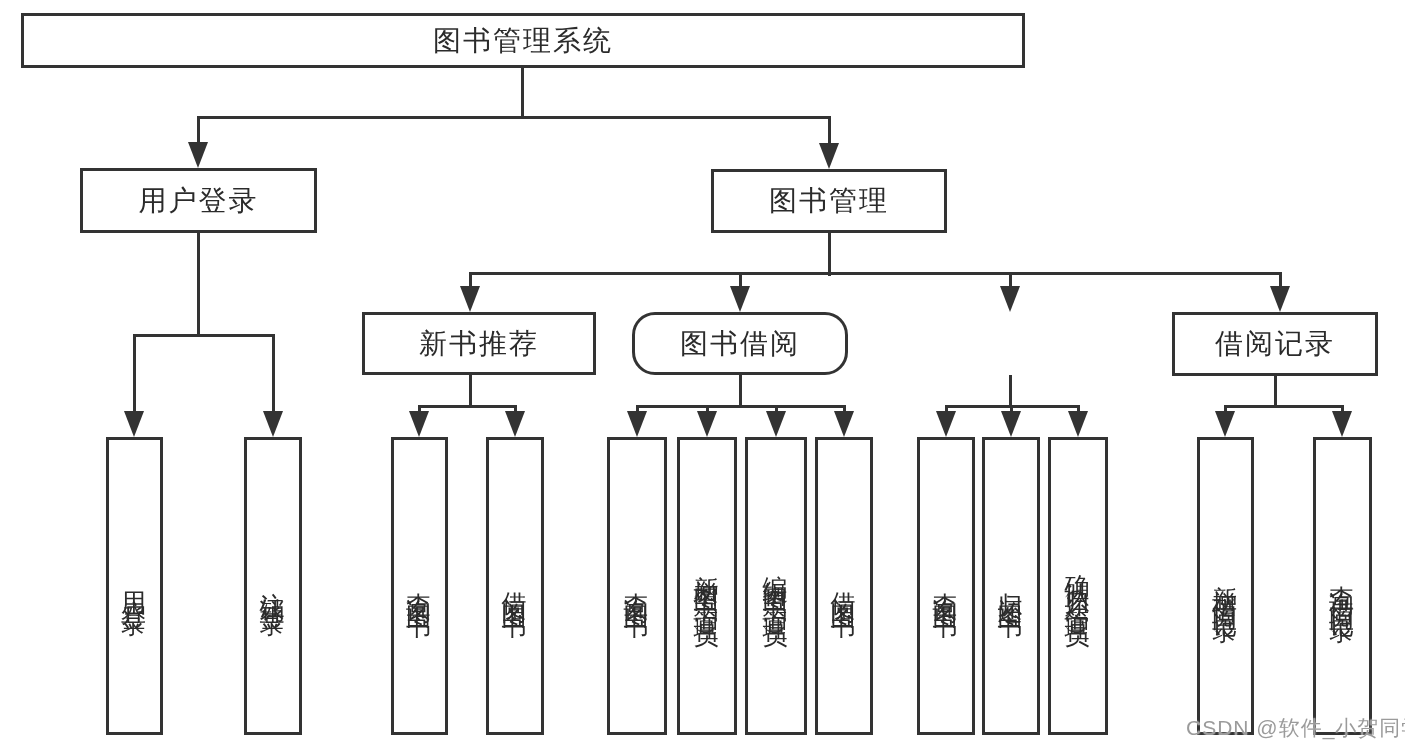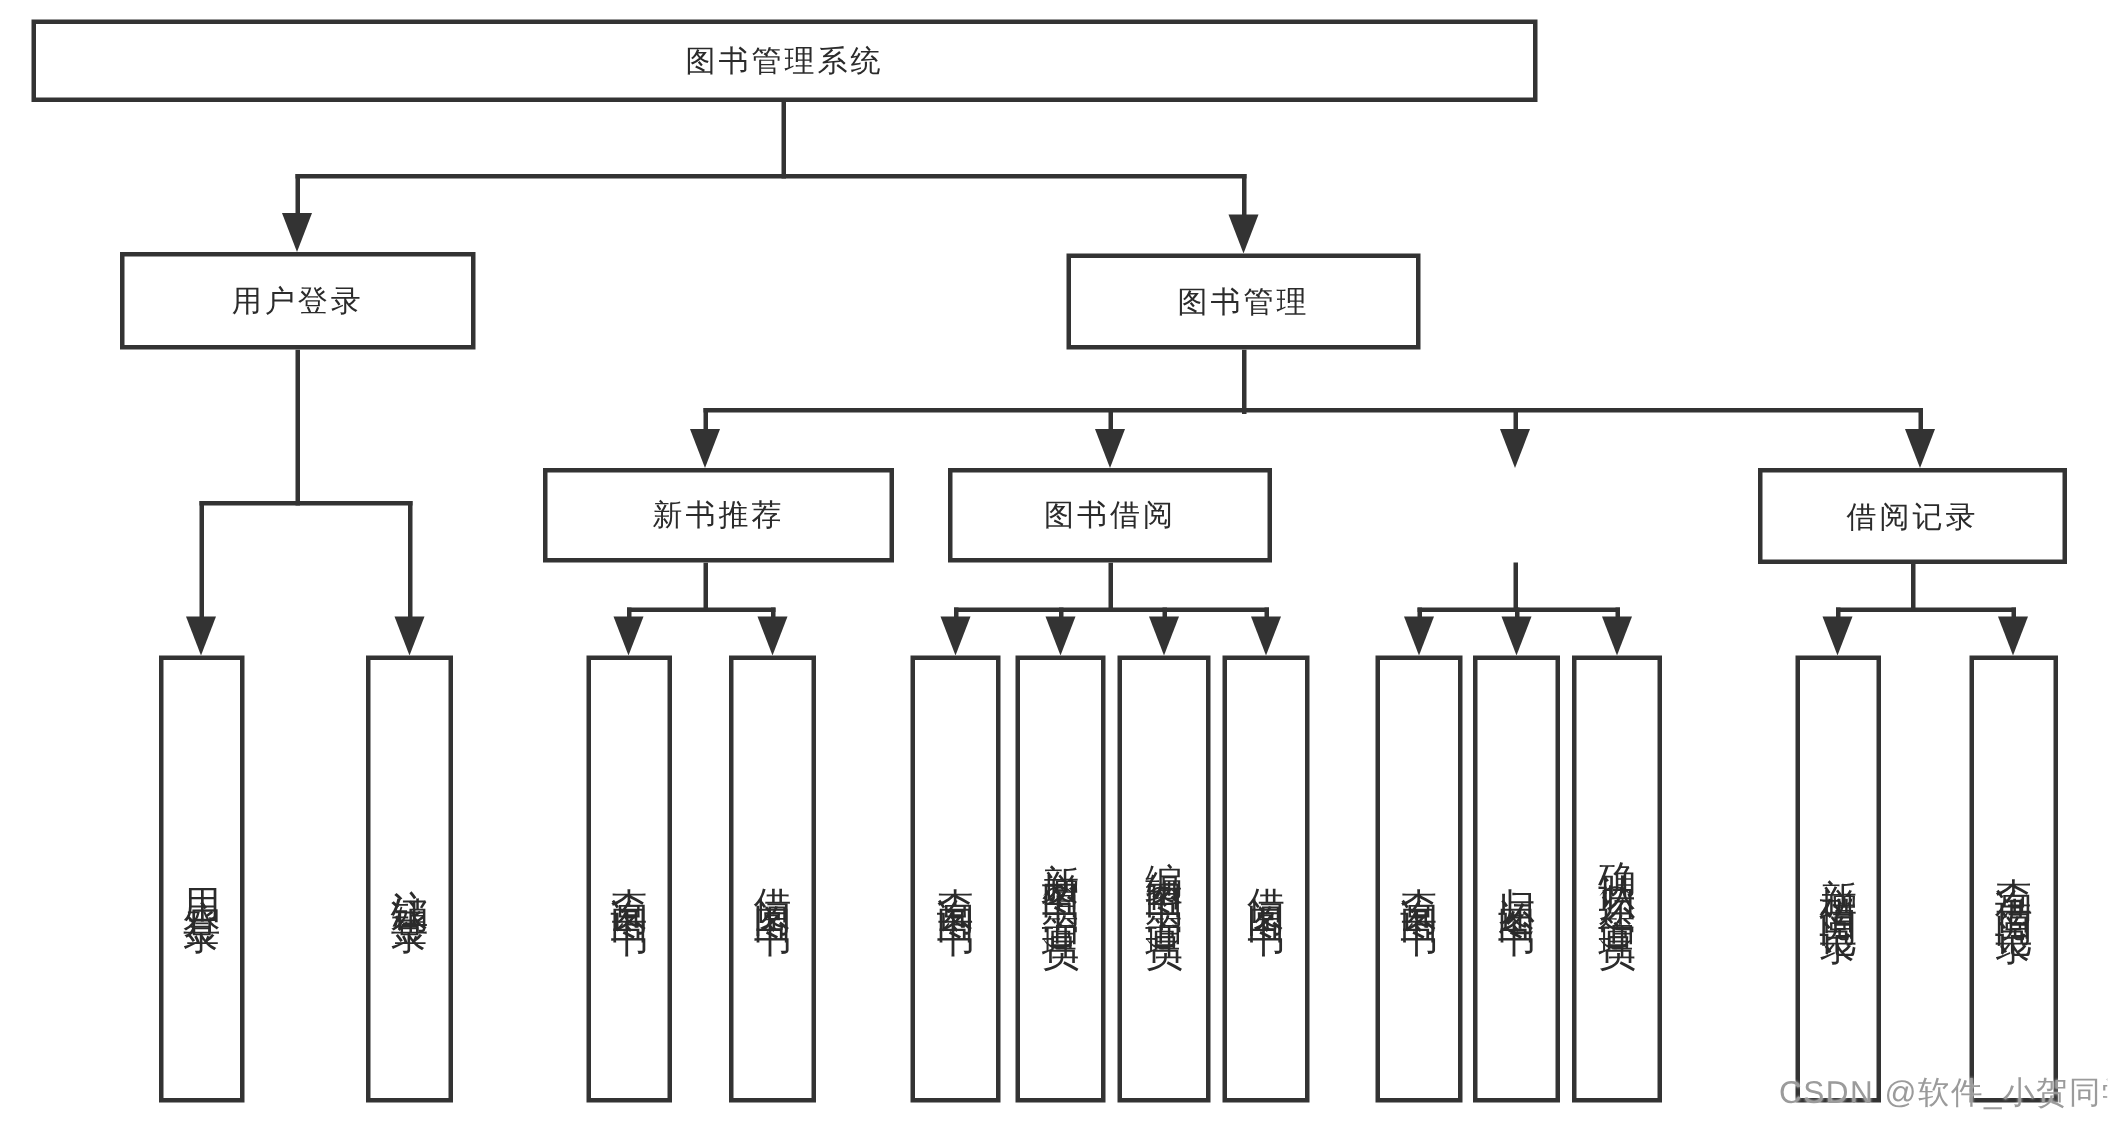--- a/index.html
+++ b/index.html
@@ -3,21 +3,21 @@
 <meta charset="utf-8">
 <style>
   html,body{margin:0;padding:0;background:#ffffff;}
   #canvas{
     position:relative;width:1405px;height:747px;background:#ffffff;overflow:hidden;
     font-family:"Liberation Sans","DejaVu Sans",sans-serif;color:#2b2b2b;
   }
   .box{
     position:absolute;background:#ffffff;border:3px solid #333333;box-sizing:border-box;
     display:flex;align-items:center;justify-content:center;
-    font-size:20px;letter-spacing:2px;color:#2b2b2b;z-index:2;
+    font-size:28px;letter-spacing:2px;color:#2b2b2b;z-index:2;
   }
   .vbox{
     position:absolute;background:#ffffff;border:3px solid #333333;box-sizing:border-box;
     display:flex;align-items:center;justify-content:center;
     writing-mode:vertical-rl;text-orientation:mixed;
     font-size:25px;letter-spacing:7px;color:#2b2b2b;z-index:2;
     top:437px;height:298px;
   }
   .vl{position:absolute;width:3px;background:#333333;z-index:1;}
   .hl{position:absolute;height:3px;background:#333333;z-index:1;}
@@ -52,21 +52,21 @@
   <div class="vl" style="left:469px;top:272px;height:16px;"></div>
   <div class="ah" style="left:460px;top:286px;"></div>
   <div class="vl" style="left:739px;top:272px;height:16px;"></div>
   <div class="ah" style="left:730px;top:286px;"></div>
   <div class="vl" style="left:1009px;top:272px;height:16px;"></div>
   <div class="ah" style="left:1000px;top:286px;"></div>
   <div class="vl" style="left:1279px;top:272px;height:16px;"></div>
   <div class="ah" style="left:1270px;top:286px;"></div>
 
   <div class="box" style="left:362px;top:312px;width:234px;height:63px;">新书推荐</div>
-  <div class="box" style="left:632px;top:312px;width:216px;height:63px;">图书借阅</div>
+  <div class="box" style="left:632px;top:312px;width:216px;height:63px;border-radius:23px;">图书借阅</div>
   <div class="box" style="left:1172px;top:312px;width:206px;height:64px;">借阅记录</div>
 
   <div class="vl" style="left:197px;top:233px;height:104px;"></div>
   <div class="hl" style="left:133px;top:334px;width:142px;"></div>
   <div class="vl" style="left:133px;top:334px;height:80px;"></div>
   <div class="ah" style="left:124px;top:411px;"></div>
   <div class="vl" style="left:272px;top:334px;height:80px;"></div>
   <div class="ah" style="left:263px;top:411px;"></div>
 
   <div class="vl" style="left:469px;top:375px;height:33px;"></div>

